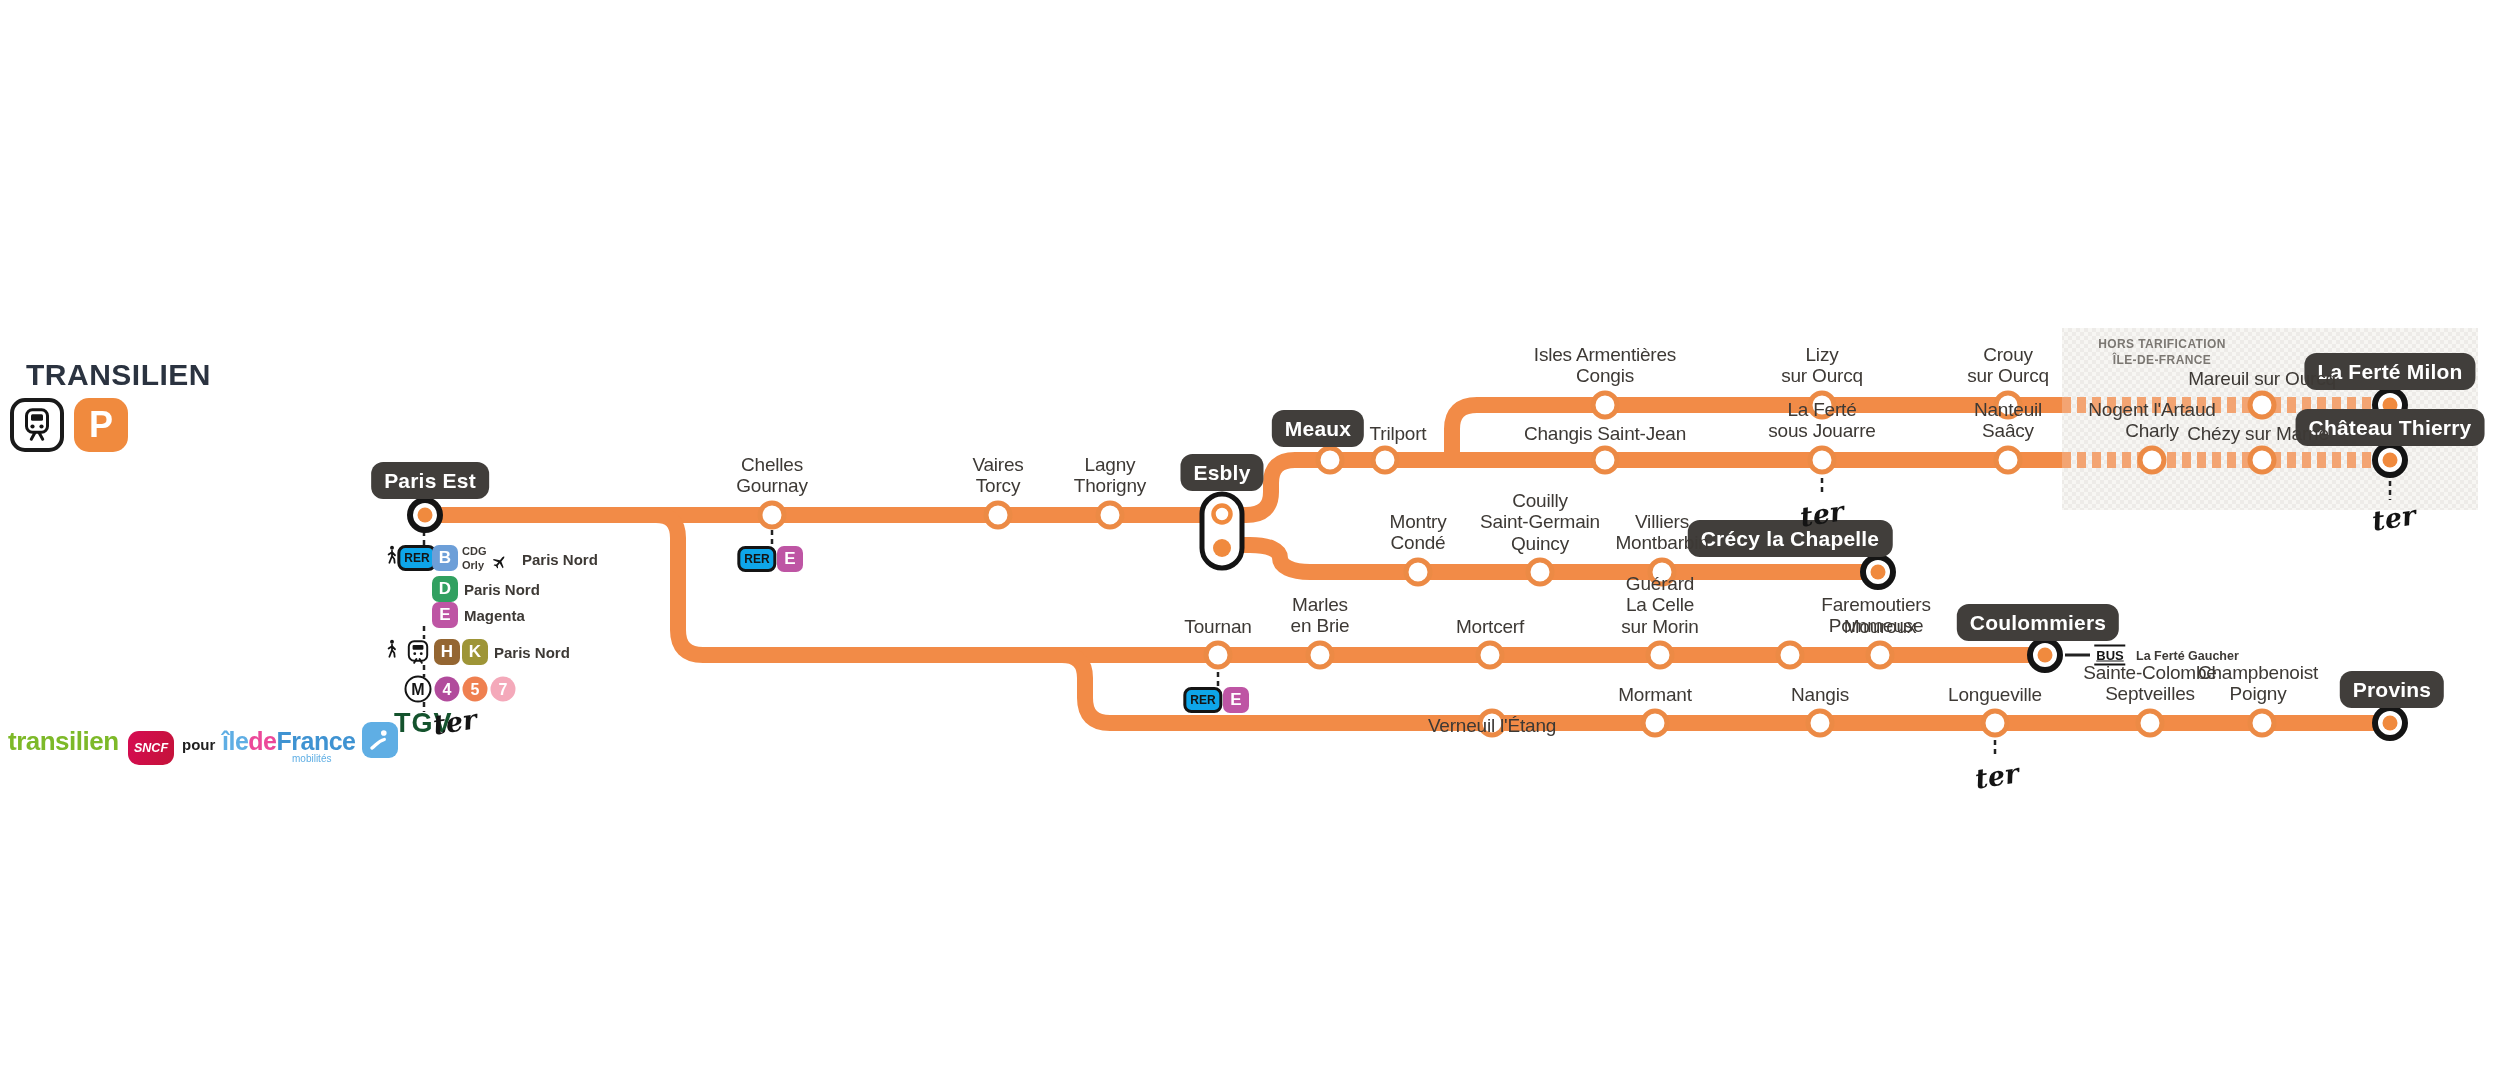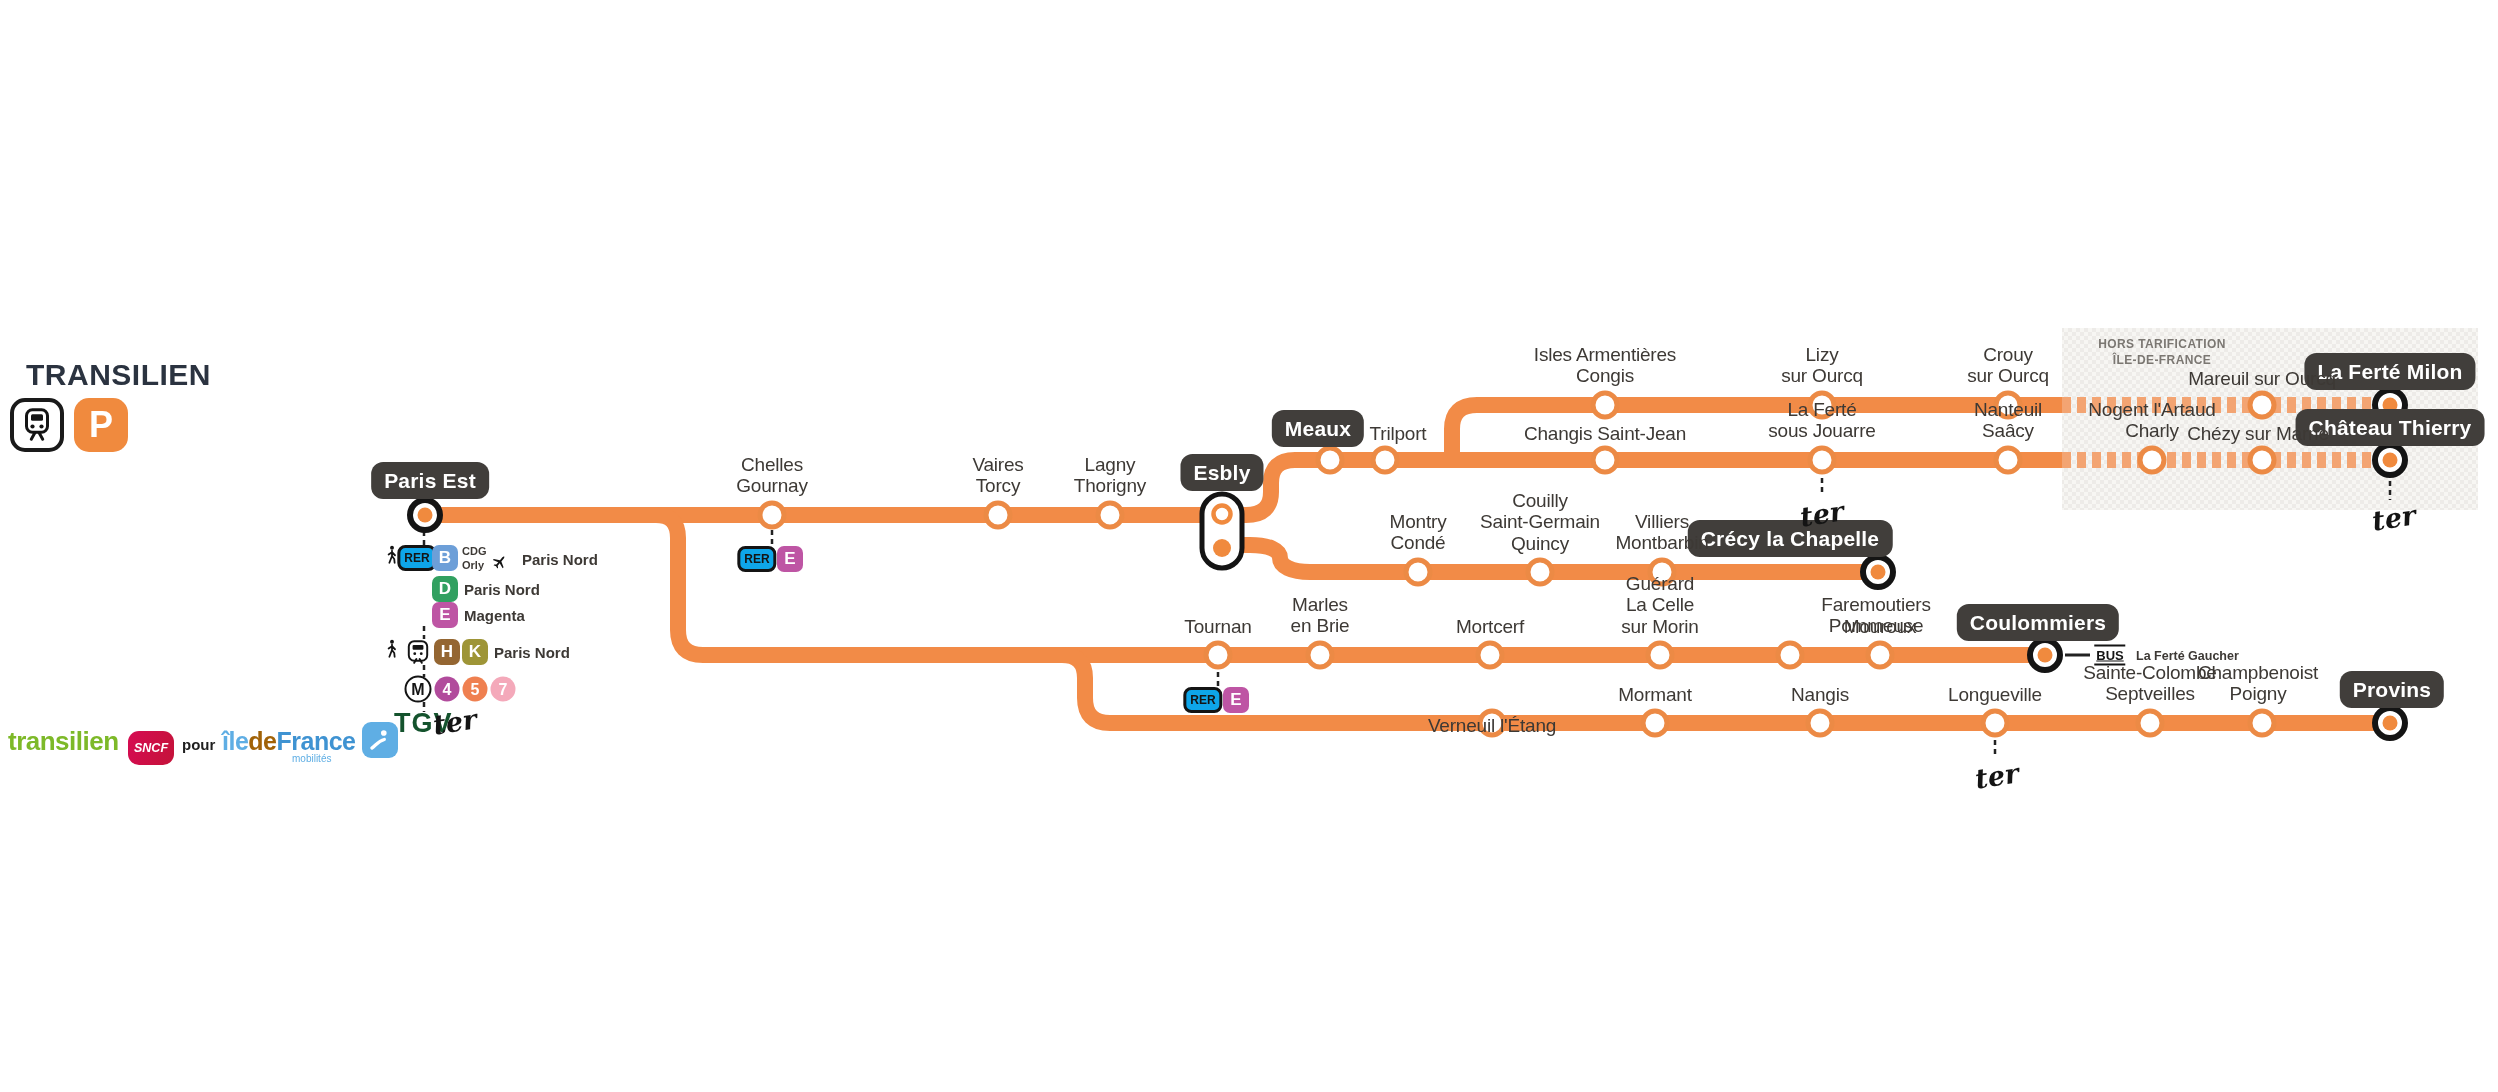--- a/index.html
+++ b/index.html
@@ -41,21 +41,21 @@
   .hdr-ico{position:absolute;width:54px;height:54px;border:4px solid #1A1A1A;border-radius:15px;
         background:#fff;box-sizing:border-box;display:flex;align-items:center;justify-content:center;}
   .hdr-p{position:absolute;width:54px;height:54px;border-radius:15px;background:#F08A3E;color:#fff;
         font-weight:900;font-size:36px;display:flex;align-items:center;justify-content:center;}
   .ft-transilien{position:absolute;font-weight:bold;font-size:26px;color:#7DB928;letter-spacing:-.5px;}
   .ft-sncf{position:absolute;width:46px;height:34px;border-radius:11px;
         background:linear-gradient(110deg,#D60B52,#C41339);color:#fff;font-style:italic;
         font-weight:900;font-size:12.5px;display:flex;align-items:center;justify-content:center;}
   .ft-pour{position:absolute;font-weight:bold;font-size:15px;color:#1F1F1F;}
   .ft-idf{position:absolute;font-weight:bold;font-size:25px;letter-spacing:-.5px;white-space:nowrap;}
-  .ft-idf .p1{color:#5FAEE4;} .ft-idf .p2{color:#a16207;} .ft-idf .p3{color:#3F93D2;}
+  .ft-idf .p1{color:#5FAEE4;} .ft-idf .p2{color:#ec4899;} .ft-idf .p3{color:#3F93D2;}
   .ft-mob{position:absolute;font-weight:normal;font-size:10px;color:#5FAEE4;}
   .ft-ico{position:absolute;width:36px;height:36px;border-radius:9px;background:#5FAEE4;
         display:flex;align-items:center;justify-content:center;}
   .icn{position:absolute;transform:translate(-50%,-50%);display:flex;}
 </style>
 </head>
 <body>
 
 <div class="stage">
 

